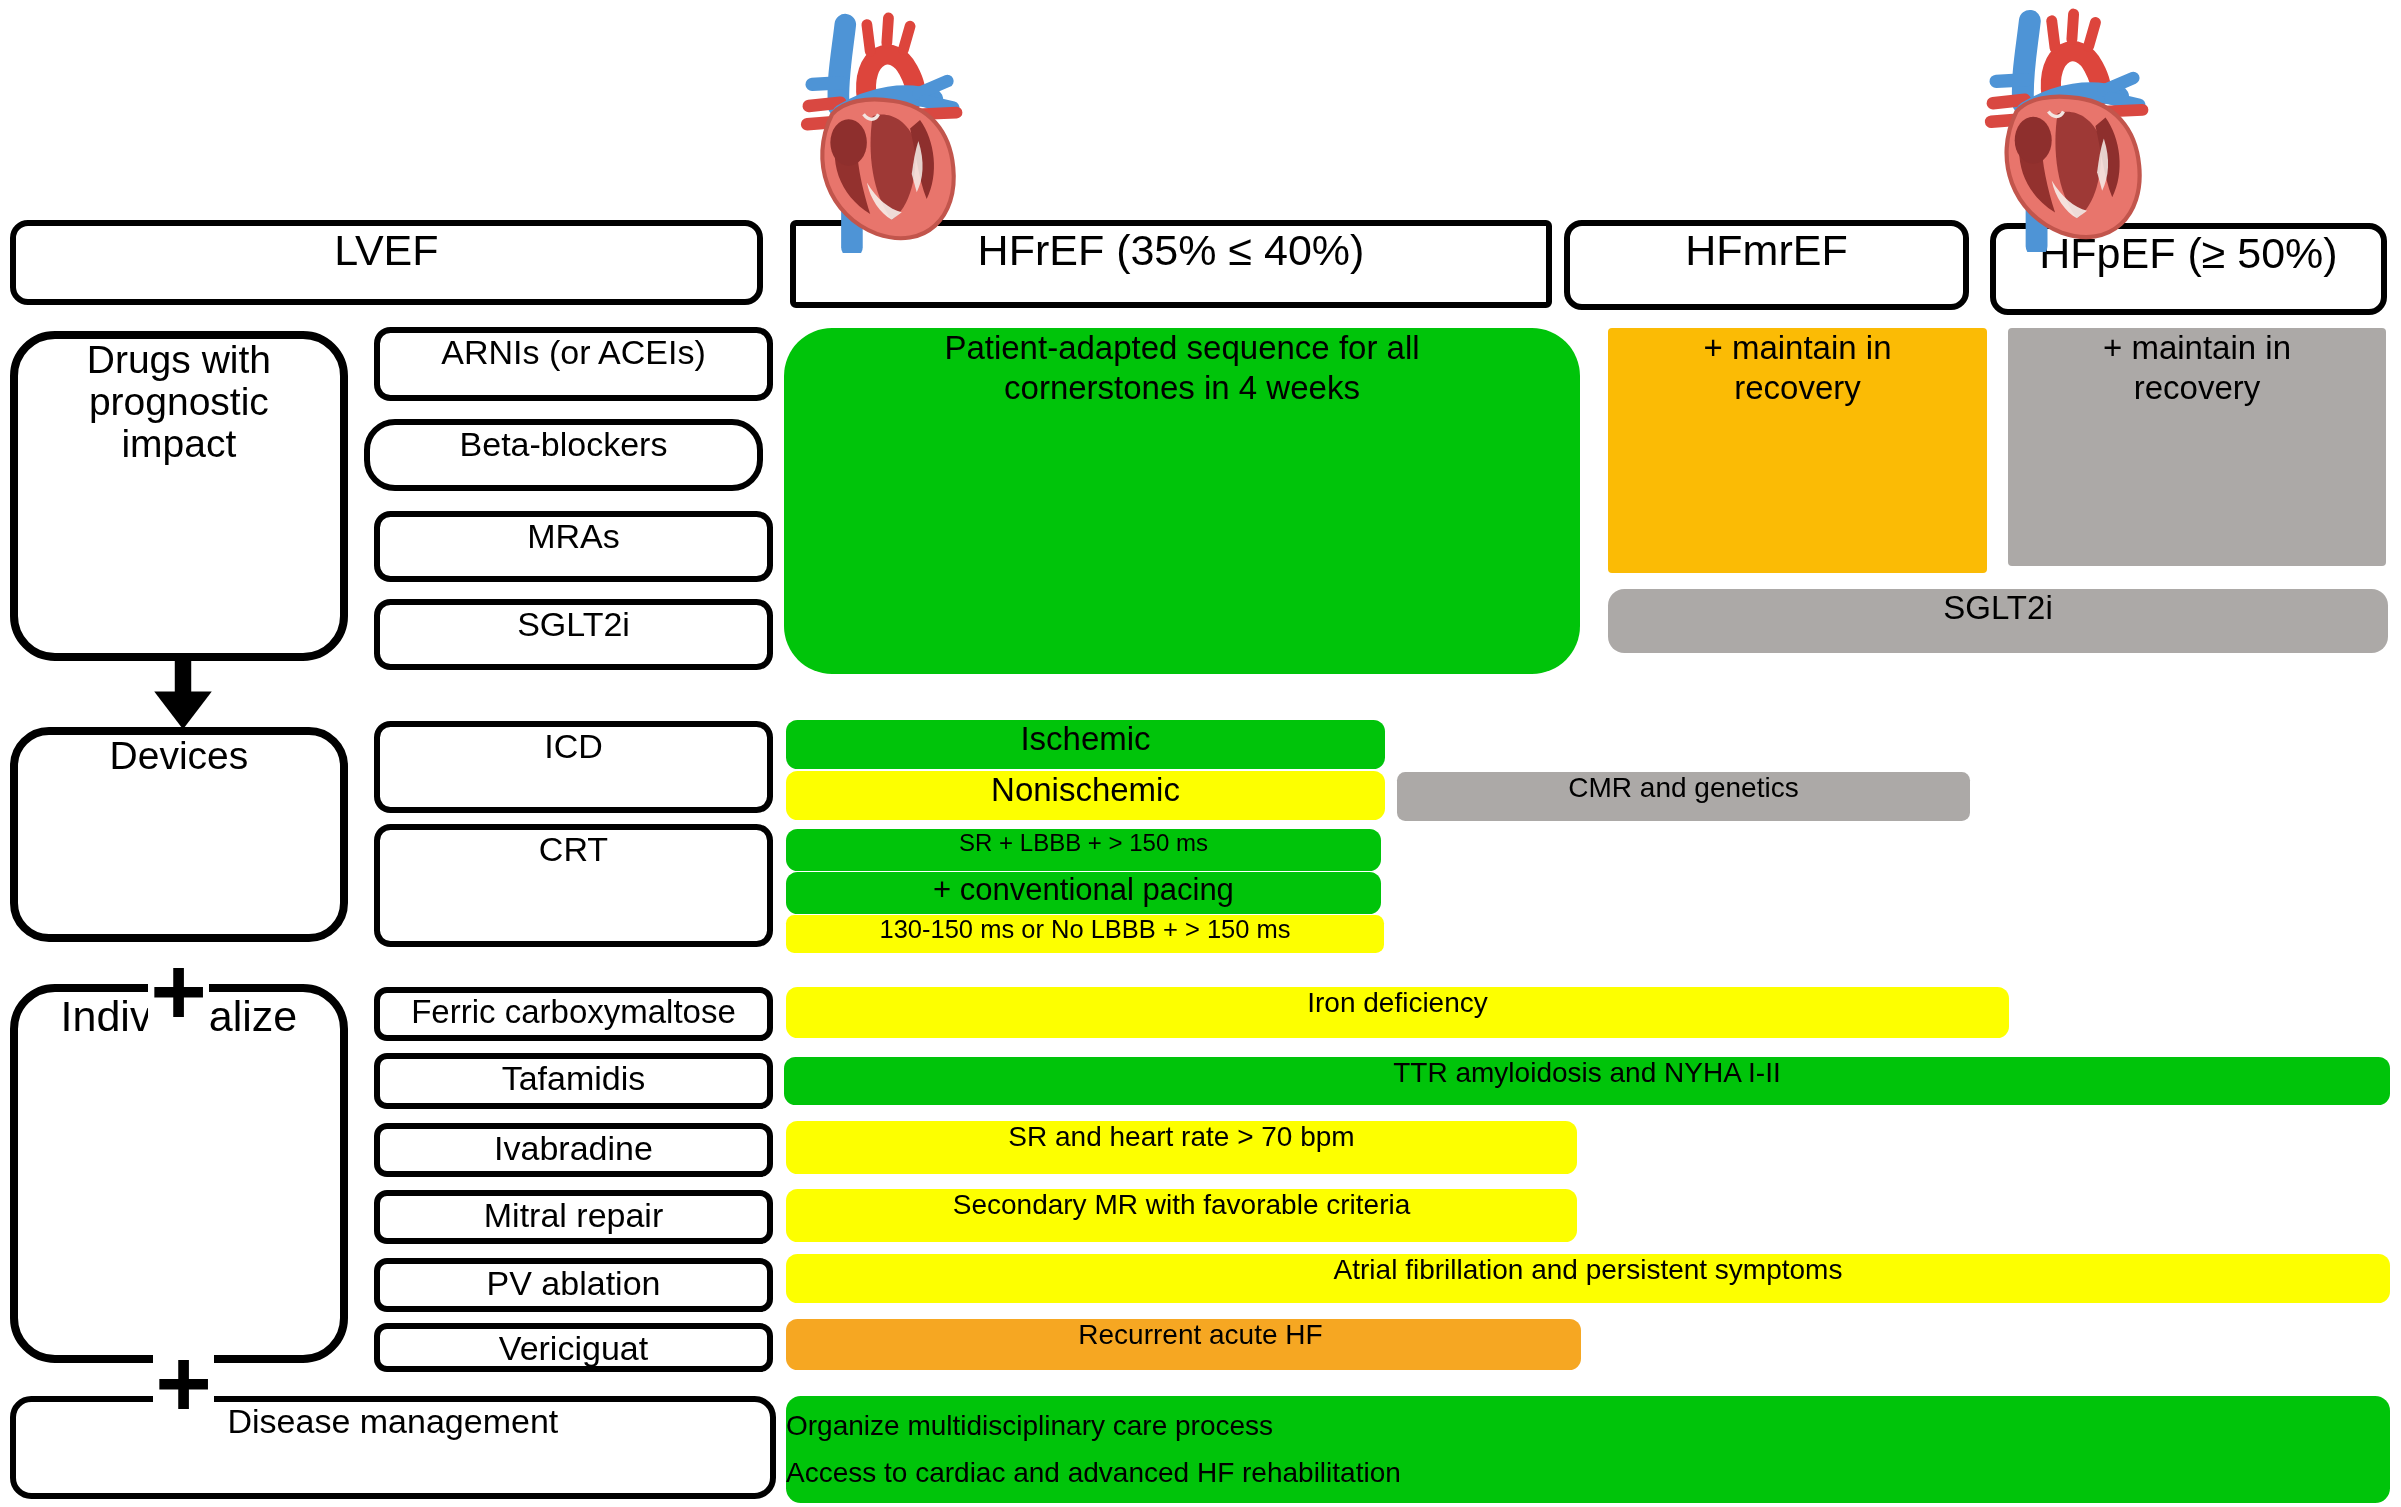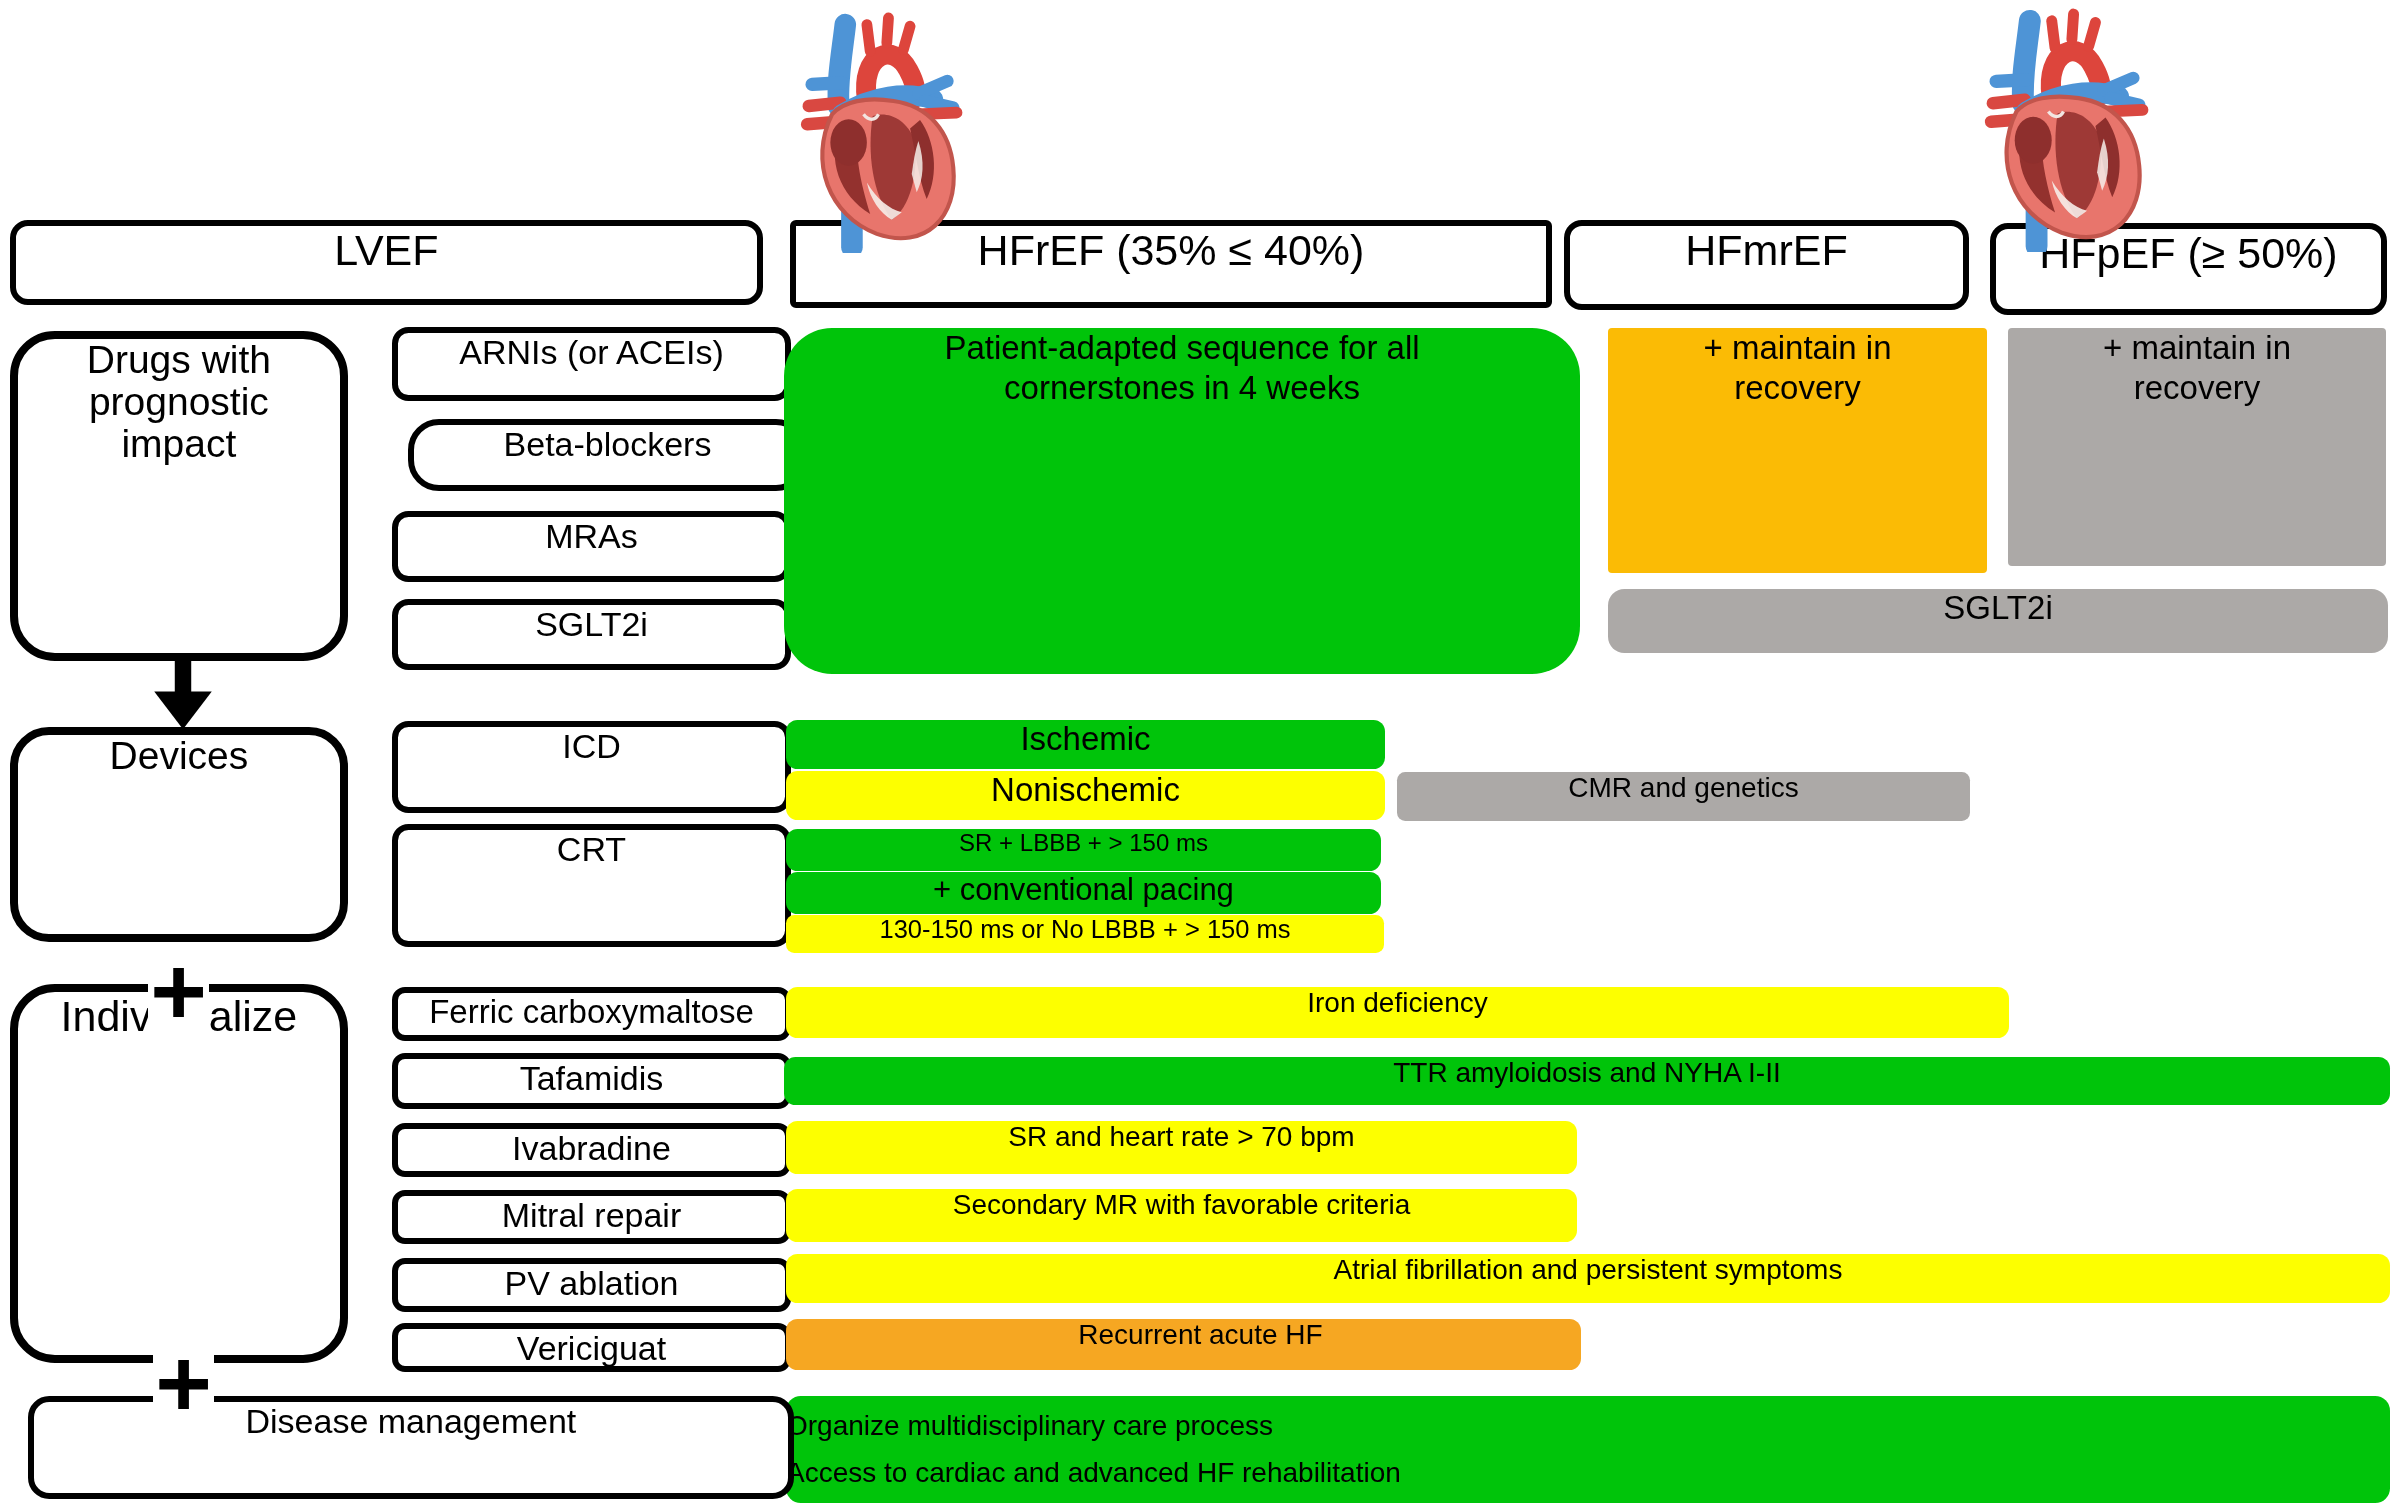--- a/index.html
+++ b/index.html
@@ -15,21 +15,21 @@
   .green{background:#00C40A;}
   .yellow{background:#FDFF00;}
   .gray{background:#ACA9A7;}
   .orange1{background:#FBBB05;}
   .orange2{background:#F6A722;padding-left:34px;}
   .bar{border-radius:11.5px;}
   .panel{border-radius:48px;}
   .panel-sm{border-radius:4px;}
   .hdr-label{font-size:43px;}
   .col1-label{font-size:39px;line-height:1.08;}
-  .col2-label{font-size:34px;margin-left:18px;}
+  .col2-label{font-size:34px;}
   .bar-label{font-size:28px;}
   .bar-label-lg{font-size:33px;}
   .plus{font-size:97px;font-weight:bold;line-height:76px;background:#fff;
         text-align:center;z-index:6;}
   .heart{z-index:5;}
 </style>
 </head>
 <body>
 
 <svg width="0" height="0" style="position:absolute">
@@ -84,21 +84,21 @@
   <div>
     <span style="display:block">Drugs with</span>
     <span style="display:block">prognostic</span>
     <span style="display:block">impact</span>
   </div>
 </div>
 
 <div class="abs obox-small center col2-label" style="left:374px;top:327px;width:399px;height:74px;">
   <span>ARNIs (or ACEIs)</span>
 </div>
-<div class="abs obox-small center col2-label" style="left:390px;top:419px;width:399px;height:72px;border-radius:31px;">
+<div class="abs obox-small center col2-label" style="left:364px;top:419px;width:399px;height:72px;border-radius:31px;">
   <span>Beta-blockers</span>
 </div>
 <div class="abs obox-small center col2-label" style="left:374px;top:511px;width:399px;height:71px;">
   <span>MRAs</span>
 </div>
 <div class="abs obox-small center col2-label" style="left:374px;top:599px;width:399px;height:71px;">
   <span>SGLT2i</span>
 </div>
 
 <div class="abs green panel center bar-label-lg" style="left:784px;top:328px;width:796px;height:346px;">

